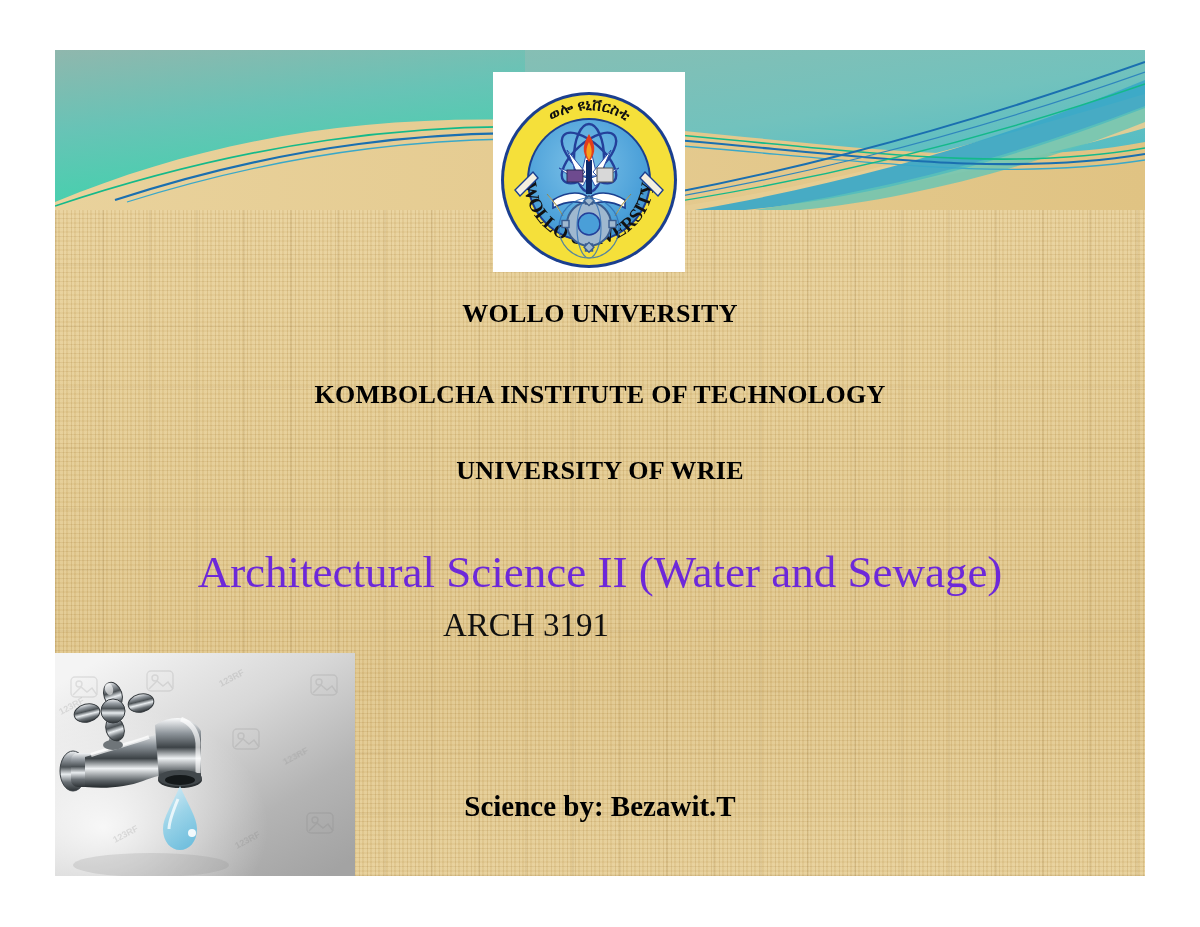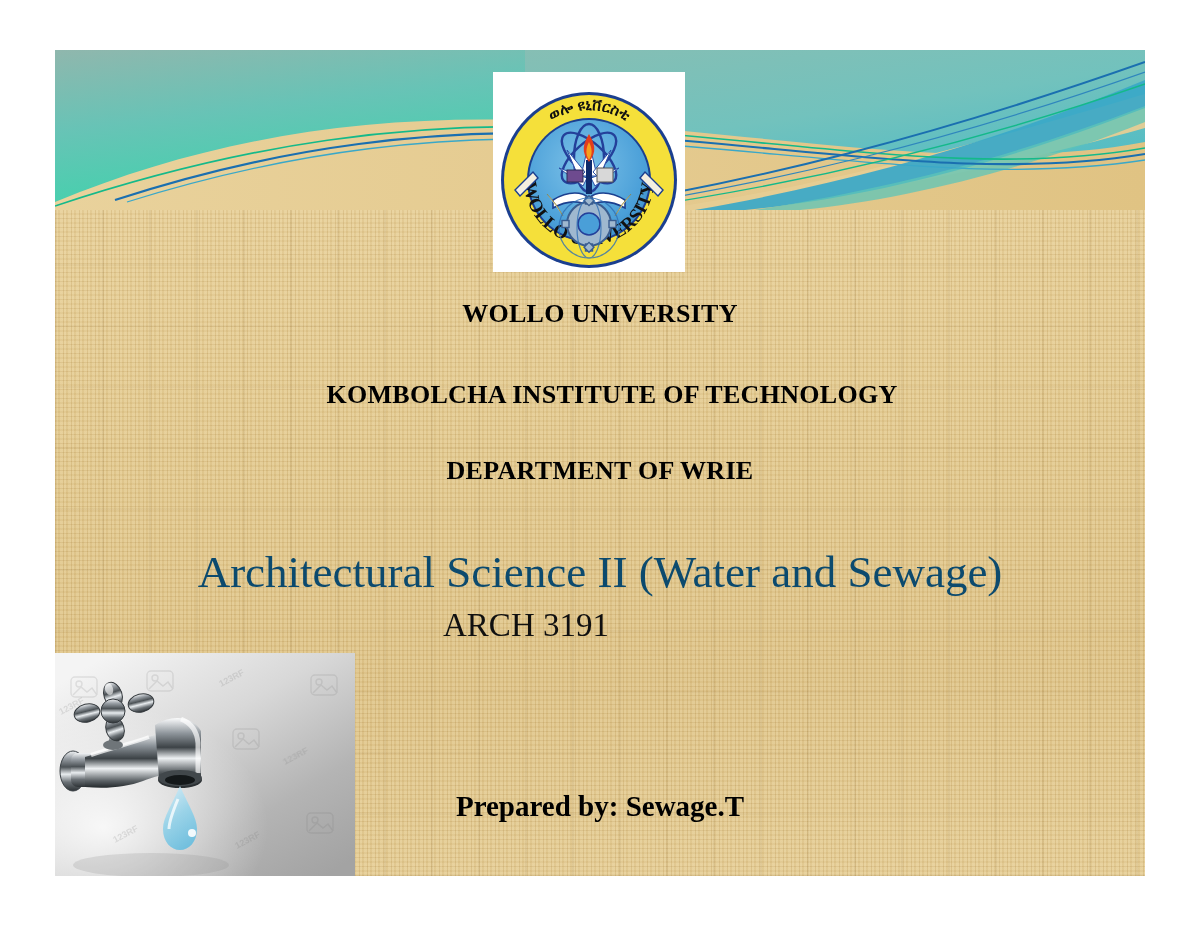--- a/index.html
+++ b/index.html
@@ -90,32 +90,32 @@
     left: 0;
     width: 1090px;
     text-align: center;
     color: #000000;
     font-weight: bold;
     font-family: "Liberation Serif", "DejaVu Serif", serif;
     letter-spacing: 0.3px;
     white-space: nowrap;
   }
   #org-line-1 { top: 249px; font-size: 26px; }
-  #org-line-2 { top: 330px; font-size: 26px; margin-left: 12px; }
+  #org-line-2 { top: 330px; font-size: 26px; }
   #org-line-3 { top: 406px; font-size: 26px; }
 
   #course-title {
     position: absolute;
     left: 0;
     top: 496px;
     width: 1090px;
     text-align: center;
     font-size: 45px;
     font-weight: normal;
-    color: #0c4a6e;
+    color: #6d28d9;
     font-family: "Liberation Serif", "DejaVu Serif", serif;
     white-space: nowrap;
   }
   #course-code {
     position: absolute;
     left: 0;
     top: 557px;
     width: 942px;
     text-align: center;
     font-size: 33px;
@@ -272,21 +272,21 @@
         <circle cx="96" cy="156" r="30"></circle>
         <ellipse cx="96" cy="156" rx="12" ry="30"></ellipse>
       </g>
     </svg>
   </div>
 
   <div class="heading-line" id="org-line-1">WOLLO UNIVERSITY</div>
 
   <div class="heading-line" id="org-line-2">KOMBOLCHA INSTITUTE OF TECHNOLOGY</div>
 
-  <div class="heading-line" id="org-line-3">DEPARTMENT OF WRIE</div>
+  <div class="heading-line" id="org-line-3">UNIVERSITY OF WRIE</div>
 
   <div id="course-title">Architectural Science II (Water and Sewage)</div>
 
   <div id="course-code">ARCH 3191</div>
 
   <div id="faucet-image">
     <svg width="300" height="223" viewBox="0 0 300 223" xmlns="http://www.w3.org/2000/svg">
       <defs>
         <linearGradient id="wallGrad" x1="0.12" y1="0.05" x2="0.9" y2="1">
           <stop offset="0%" stop-color="#f4f4f4"></stop>
@@ -385,15 +385,15 @@
       <ellipse cx="54" cy="36" rx="4" ry="6" fill="#ffffff" opacity="0.6" transform="rotate(-18 54 36)"></ellipse>
 
       <path d="M125 133 C 133 152, 142 164, 142 176 C 142 189, 134 197, 125 197 C 116 197, 108 189, 108 176 C 108 164, 117 152, 125 133 Z" fill="url(#dropGrad)"></path>
       <path d="M123 146 C 118 158, 114 168, 114 176" fill="none" stroke="#ffffff" stroke-opacity="0.75" stroke-width="3"></path>
       <circle cx="137" cy="180" r="4" fill="#ffffff" opacity="0.9"></circle>
 
       <ellipse cx="96" cy="212" rx="78" ry="12" fill="#8e8e8e" opacity="0.22"></ellipse>
     </svg>
   </div>
 
-  <div id="prepared-by">Prepared by: Sewage.T</div>
+  <div id="prepared-by">Science by: Bezawit.T</div>
 
 </div>
 
 </body></html>

